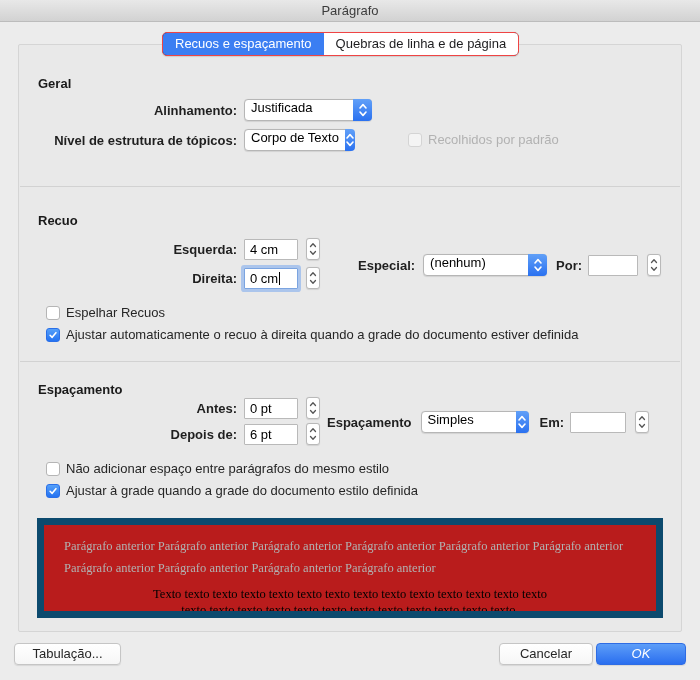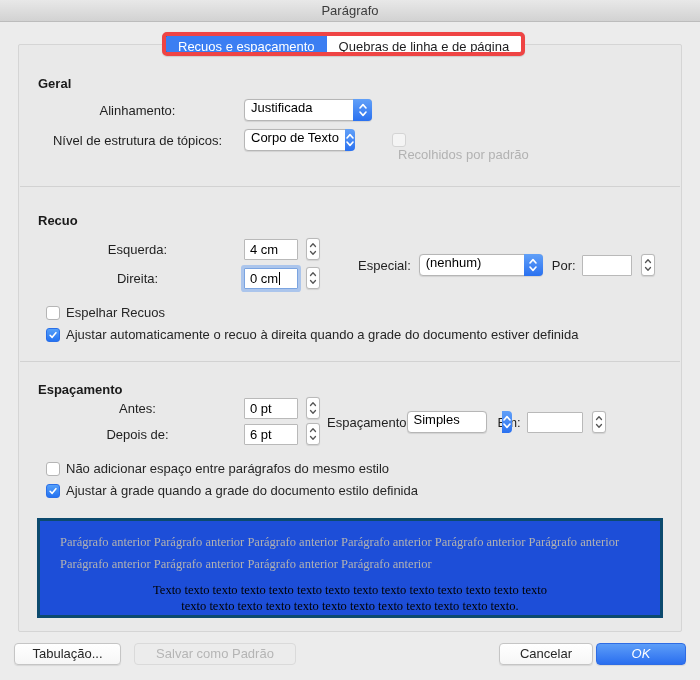--- a/index.html
+++ b/index.html
@@ -22,34 +22,34 @@
 
   
   .panel {
     position:absolute; left:18px; top:44px; width:664px; height:588px;
     background:#e9e9e9; border:1px solid #d5d5d5; border-radius:2px;
   }
 
   
   .tabs {
     position:absolute; left:162px; top:32px; height:24px; display:flex;
-    border:4px solid #ef4444; border-radius:5px; overflow:hidden;
+    border:1px solid #ef4444; border-radius:5px; overflow:hidden;
     background:#0f172a; box-shadow:0 0.5px 1px rgba(0,0,0,.12);
   }
   .tab {
     height:22px; line-height:22px; padding:0 12px; text-align:center;
     background:#ffffff; color:#1d1d1f; white-space:nowrap;
   }
   .tab.selected { background:#3b7ef2; color:#ffffff; }
 
   .heading { position:absolute; font-weight:bold; color:#1a1a1a; }
   .divider { position:absolute; left:20px; width:660px; height:1px; background:#d2d2d2; }
 
   .row { position:absolute; display:flex; align-items:center; height:22px; }
-  .lbl { display:inline-block; text-align:center; white-space:nowrap; color:#1f1f1f; }
+  .lbl { display:inline-block; text-align:right; white-space:nowrap; color:#1f1f1f;font-weight:bold; }
   .lbl-w { width:199px; margin-right:7px; }
 
   
   .textfield {
     height:21px; background:#fff; border:1px solid #b9b9b9; border-radius:1px;
     display:flex; align-items:center; padding:0 5px; color:#000;
   }
   .textfield.focused {
     border:1px solid #7ba4e0;
     box-shadow:0 0 0 3px rgba(120,167,238,.55);
@@ -85,21 +85,21 @@
     display:flex; align-items:center; justify-content:center;
   }
   .cbox.checked { background:linear-gradient(#55a0f9,#2472f1); border-color:#2a6fe8; }
   .cbox.disabled { background:#f4f4f4; border-color:#d4d4d4; }
   .cbl { margin-left:6px; white-space:nowrap; }
   .checkbox.disabled .cbl { color:#b2b2b2; }
 
   
   .preview {
     position:absolute; left:37px; top:518px; width:626px; height:100px;
-    background:#1d4ed8; border:3px solid #0c4a6e; overflow:hidden;
+    background:#b91c1c; border:7px solid #0c4a6e; overflow:hidden;
     font-family:"Liberation Serif","DejaVu Serif",serif; font-size:12.5px;
   }
   .prev-gray { color:#b2b2b2; padding:10px 20px 0 20px; line-height:22px; }
   .prev-black { color:#000; width:402px; margin:7px auto 0 auto; text-align:center; line-height:16px; }
 
   
   .btn {
     position:absolute; height:22px; border-radius:4px; text-align:center;
     background:linear-gradient(#ffffff,#f6f6f6); border:1px solid #c5c5c5;
     box-shadow:0 1px 1px rgba(0,0,0,.09); line-height:20px; color:#262626;
@@ -145,21 +145,21 @@
       <span class="ptext">Corpo de Texto</span>
       <span class="cap">
         <svg width="10" height="16" viewBox="0 0 10 16">
             <polyline points="2,6 5,2.6 8,6" fill="none" stroke="#fff" stroke-width="1.6" stroke-linecap="round" stroke-linejoin="round"></polyline>
             <polyline points="2,10 5,13.4 8,10" fill="none" stroke="#fff" stroke-width="1.6" stroke-linecap="round" stroke-linejoin="round"></polyline>
           </svg>
       </span>
     </div>
   </div>
 
-  <label class="checkbox disabled" style="left:392px; top:132px;flex-direction:column;">
+  <label class="checkbox disabled" style="left:408px; top:132px;">
     <span class="cbox disabled"></span>
     <span class="cbl">Recolhidos por padrão</span>
   </label>
 
   <div class="divider" style="top:186px;"></div>
 
   <div class="heading" style="left:38px; top:213px;">Recuo</div>
 
   <div class="row" style="left:38px; top:238px;">
     <span class="lbl lbl-w">Esquerda:</span>
@@ -260,21 +260,21 @@
           <polyline points="1.5,4.5 4,1.8 6.5,4.5" fill="none" stroke="#555" stroke-width="1.3" stroke-linecap="round" stroke-linejoin="round"></polyline>
         </svg>
       <svg width="8" height="7" viewBox="0 0 8 7">
           <polyline points="1.5,2.5 4,5.2 6.5,2.5" fill="none" stroke="#555" stroke-width="1.3" stroke-linecap="round" stroke-linejoin="round"></polyline>
         </svg>
     </div>
   </div>
 
   <div class="row" style="left:327px; top:411px;">
     <span class="lbl">Espaçamento</span>
-    <div class="popup" style="width:80px; gap:36px;">
+    <div class="popup" style="width:108px; margin-left:9px;gap:36px;">
       <span class="ptext">Simples</span>
       <span class="cap">
         <svg width="10" height="16" viewBox="0 0 10 16">
             <polyline points="2,6 5,2.6 8,6" fill="none" stroke="#fff" stroke-width="1.6" stroke-linecap="round" stroke-linejoin="round"></polyline>
             <polyline points="2,10 5,13.4 8,10" fill="none" stroke="#fff" stroke-width="1.6" stroke-linecap="round" stroke-linejoin="round"></polyline>
           </svg>
       </span>
     </div>
     <span class="lbl" style="margin-left:11px;">Em:</span>
     <div class="textfield" style="width:56px; margin-left:6px;">
@@ -303,17 +303,16 @@
     </span>
     <span class="cbl">Ajustar à grade quando a grade do documento estilo definida</span>
   </label>
 
   <div class="preview">
     <div class="prev-gray">Parágrafo anterior Parágrafo anterior Parágrafo anterior Parágrafo anterior Parágrafo anterior Parágrafo anterior Parágrafo anterior Parágrafo anterior Parágrafo anterior Parágrafo anterior</div>
     <div class="prev-black">Texto texto texto texto texto texto texto texto texto texto texto texto texto texto texto texto texto texto texto texto texto texto texto texto texto texto.</div>
   </div>
 
   <div class="btn" style="left:14px; top:643px; width:107px;">Tabulação...</div>
-  <div class="btn disabled" style="left:134px; top:643px; width:162px;">Salvar como Padrão</div>
   <div class="btn" style="left:499px; top:643px; width:94px;">Cancelar</div>
   <div class="btn primary" style="left:596px; top:643px; width:90px;font-style:italic;">OK</div>
 
 </div>
 
 </body></html>

